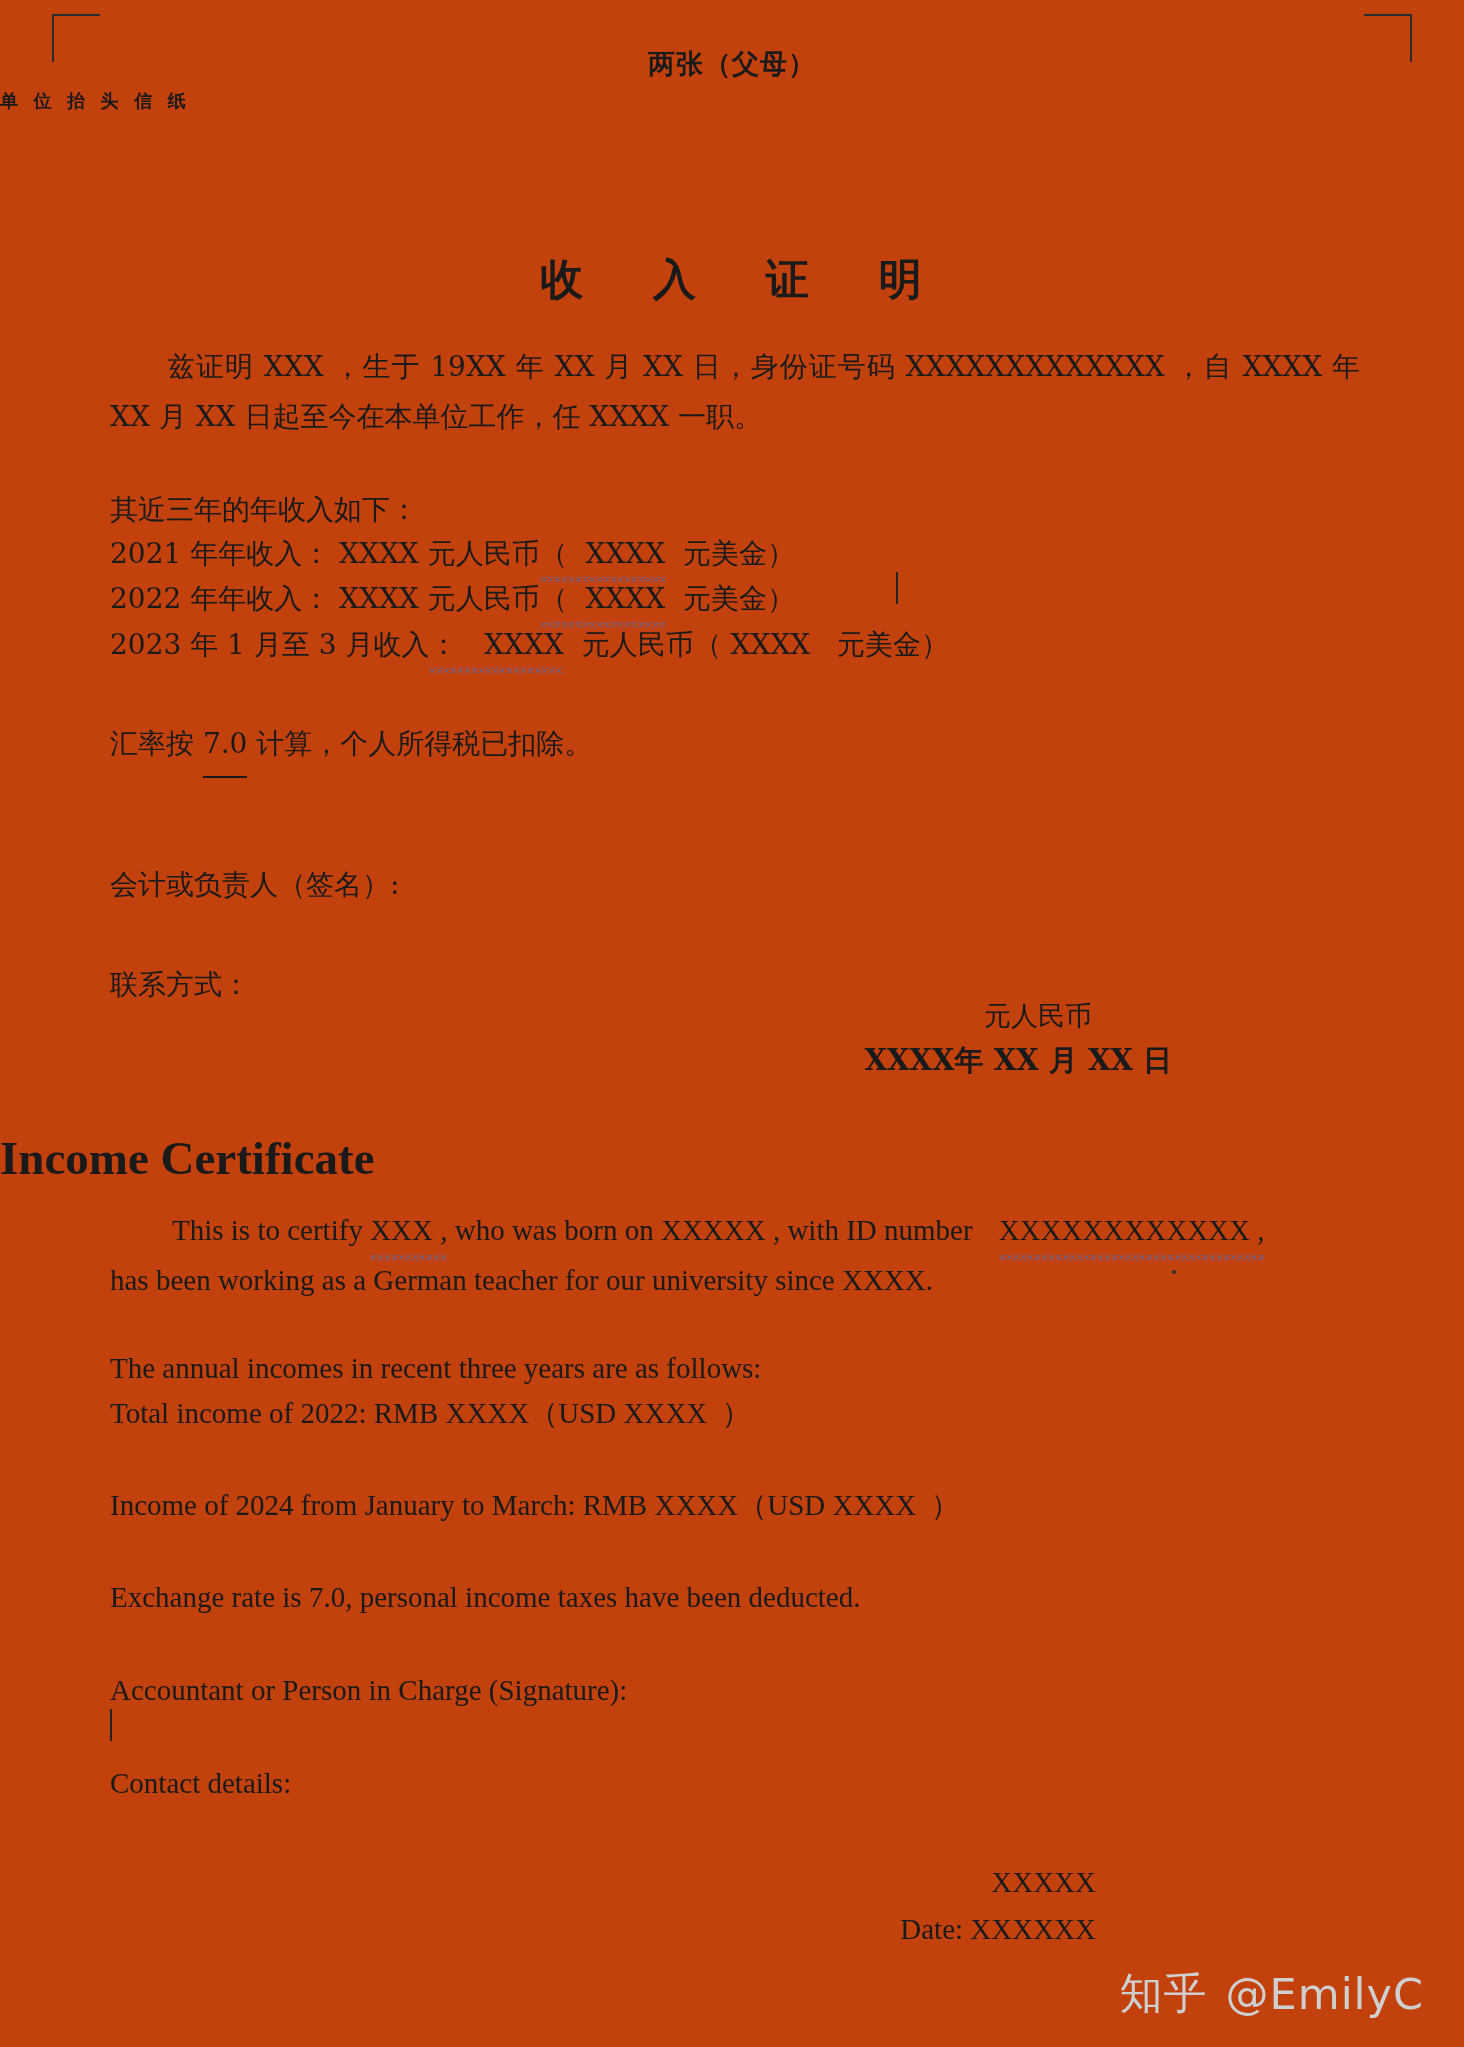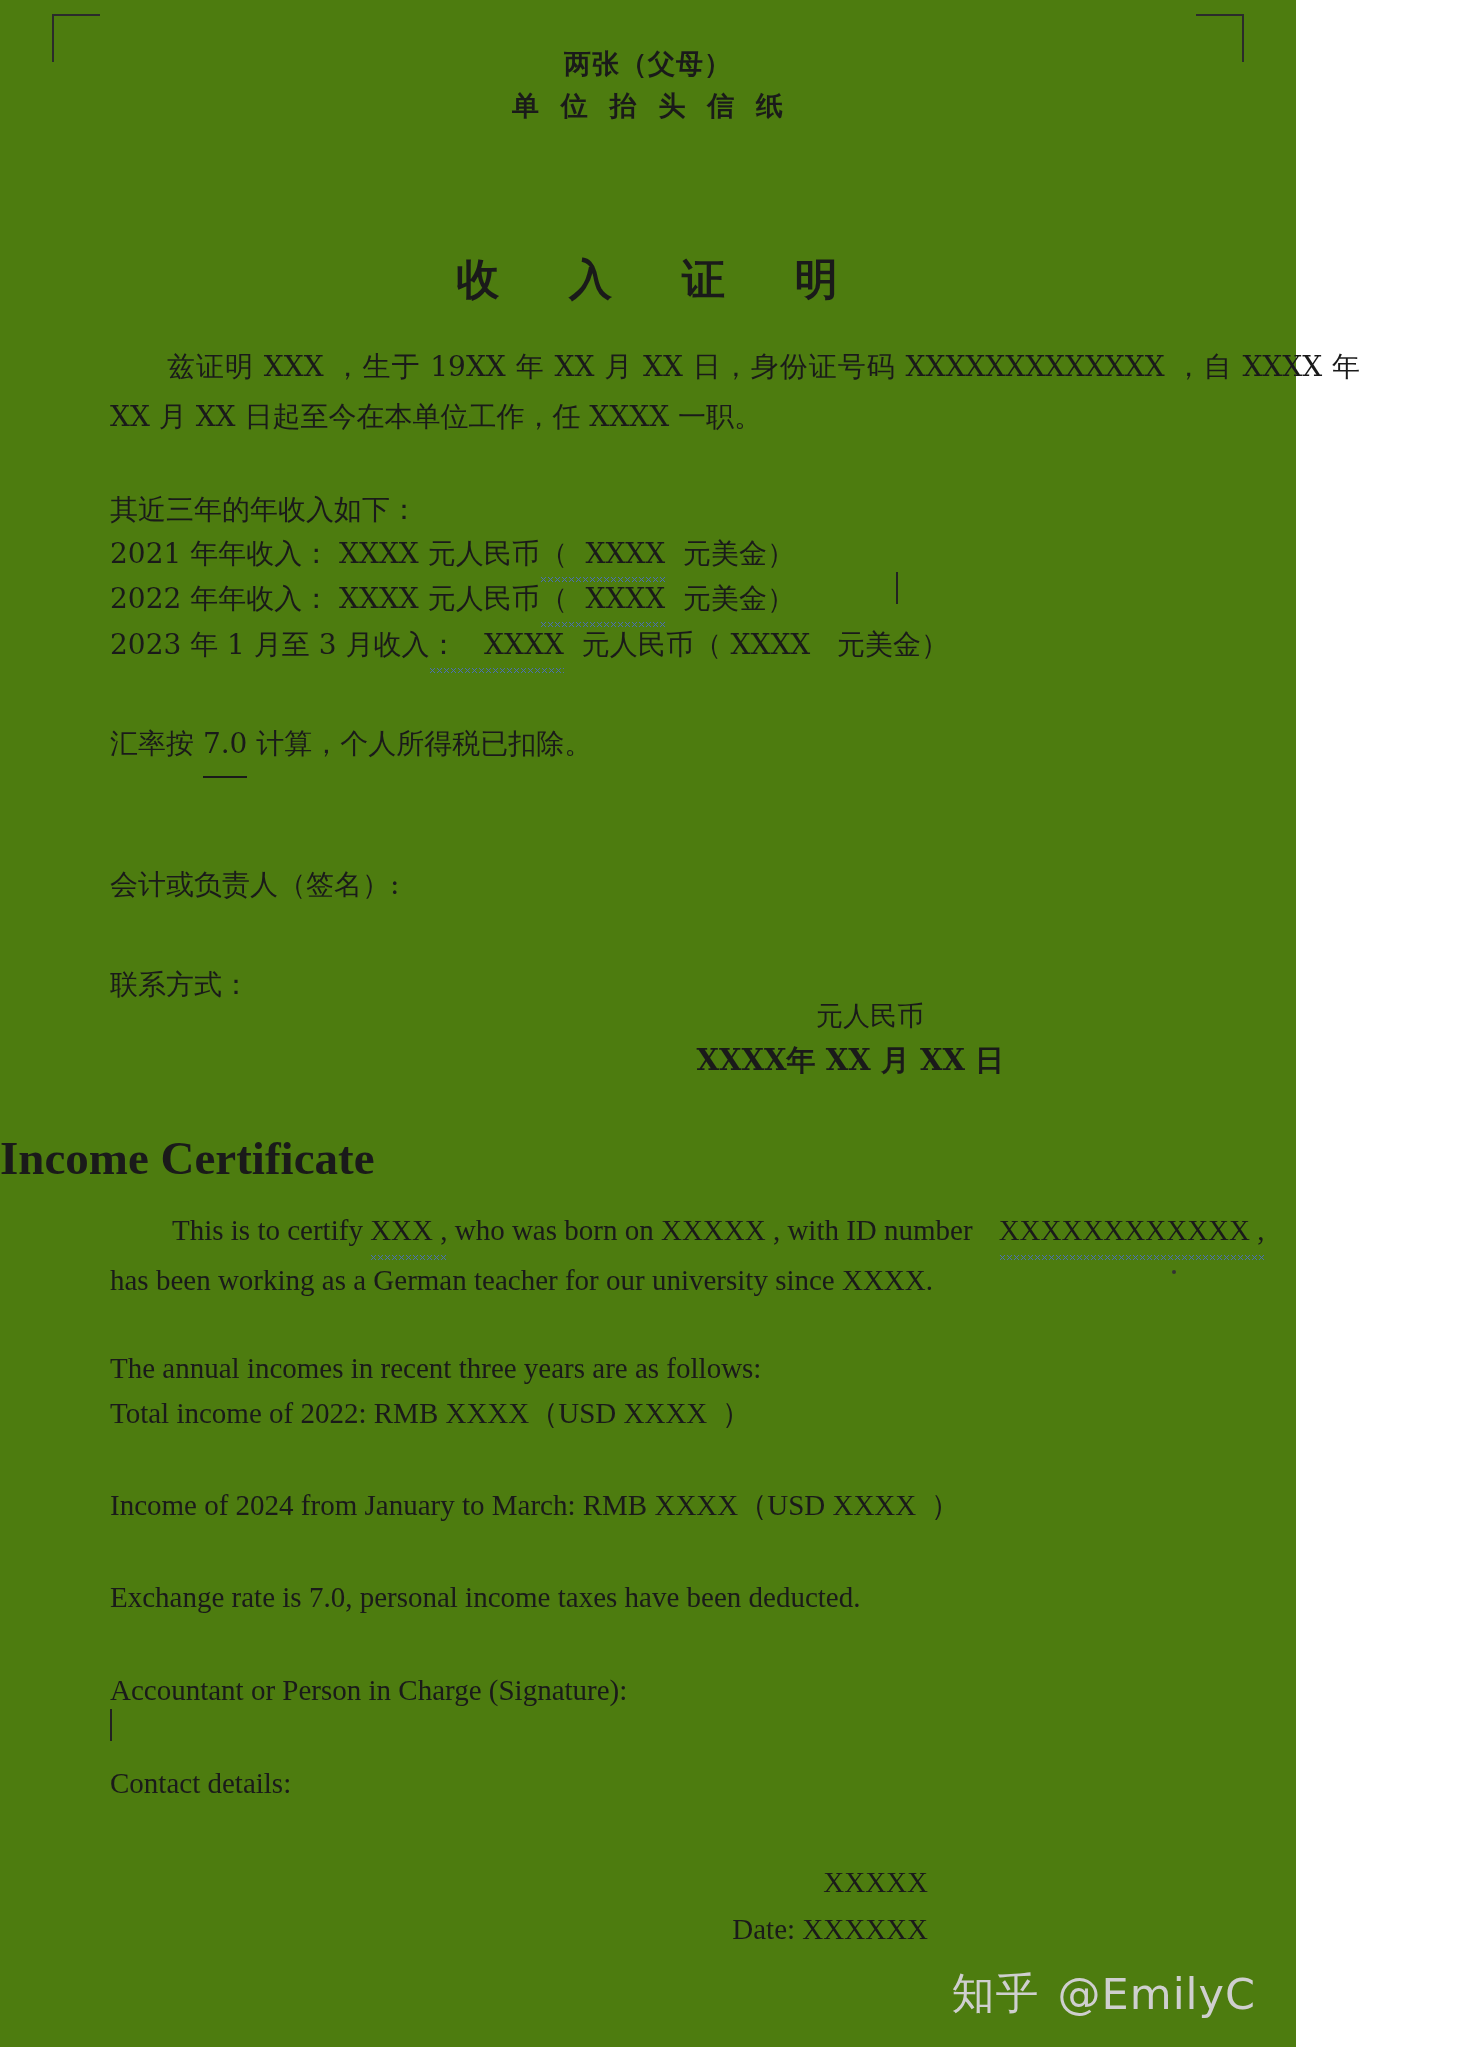--- a/index.html
+++ b/index.html
@@ -13,23 +13,23 @@
     position: relative;
     font-family: "Liberation Serif", "DejaVu Serif", serif;
     color: #1a1a1a;
     overflow: hidden;
   }
 
   
   #page {
     position: absolute;
     left: 0; top: 0;
-    width: 1296px;
+    width: 1464px;
     height: 2047px;
-    background: #4d7c0f;
+    background: #c2410c;
   }
 
   
   .crop {
     position: absolute;
     width: 46px;
     height: 46px;
     pointer-events: none;
   }
   .crop.tl { left: 52px;  top: 14px;  border-left: 2px solid #2b2b2b;  border-top: 2px solid #2b2b2b; }
@@ -46,22 +46,21 @@
   
   #hdr-line1 {
     left: 0; right: 0; top: 50px;
     text-align: center;
     font-size: 27px;
     font-weight: bold;
     letter-spacing: 1px;
   }
   #hdr-line2 {
     left: 0; right: 0; top: 92px;
-    text-align: center;
-    font-size: 27px;
+    font-size: 18px;
     font-weight: bold;
     letter-spacing: 1px;
   }
 
   
   #cn-title {
     left: 0; right: 0; top: 258px;
     text-align: center;
     font-size: 43px;
     font-weight: bold;

